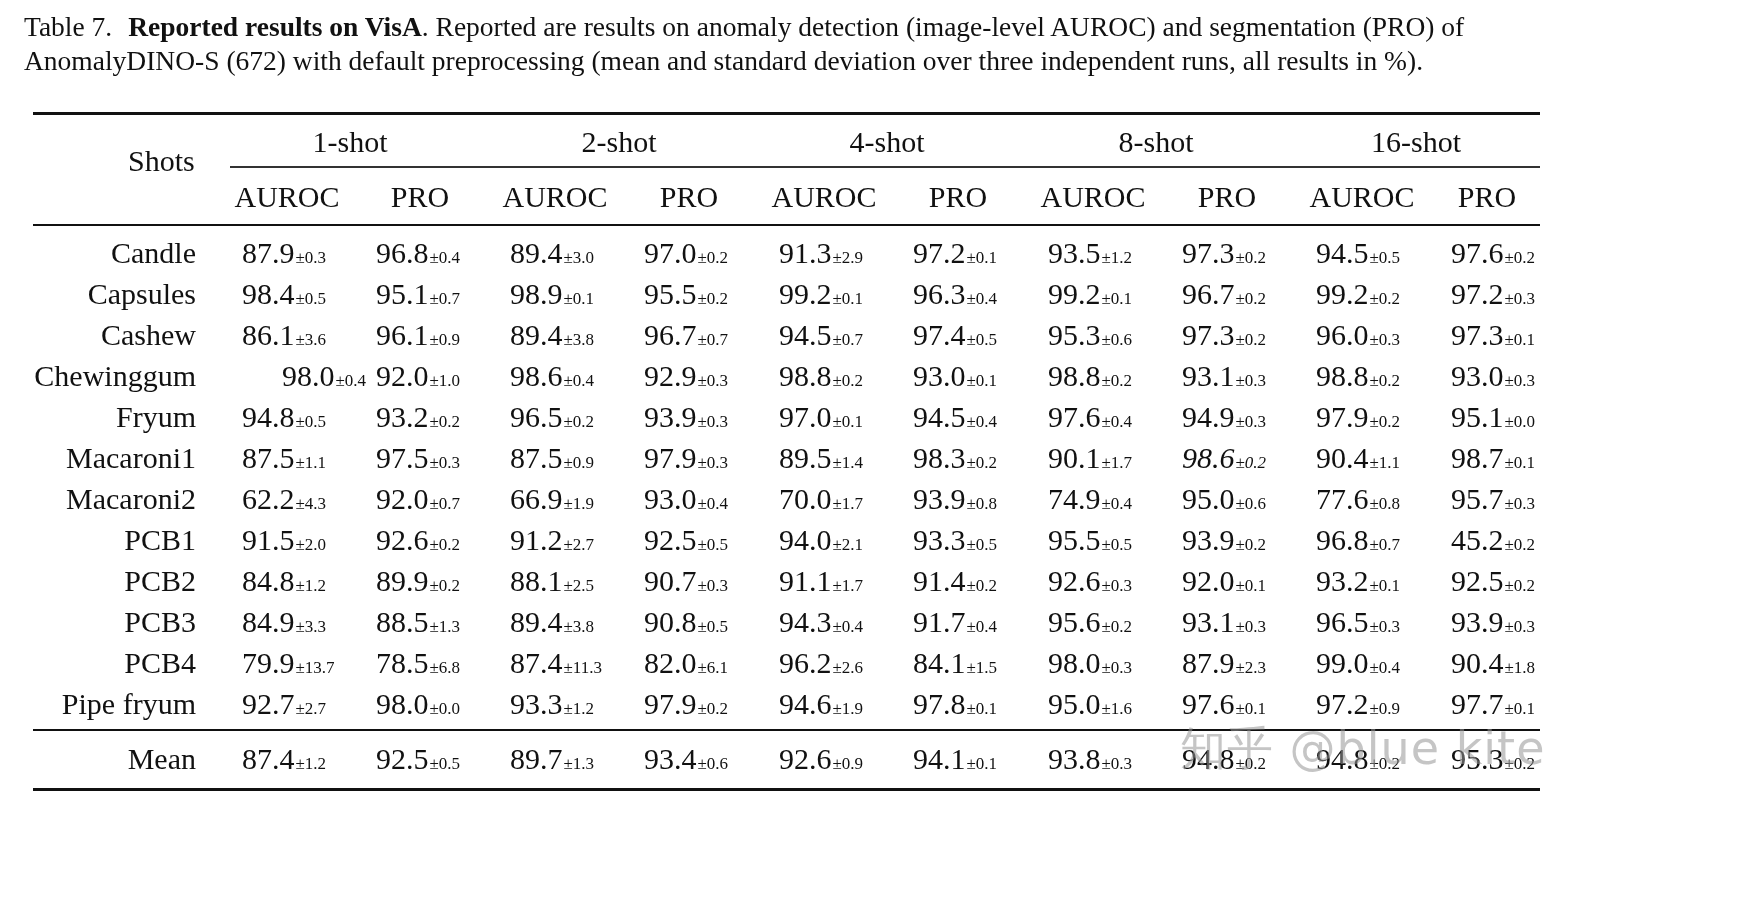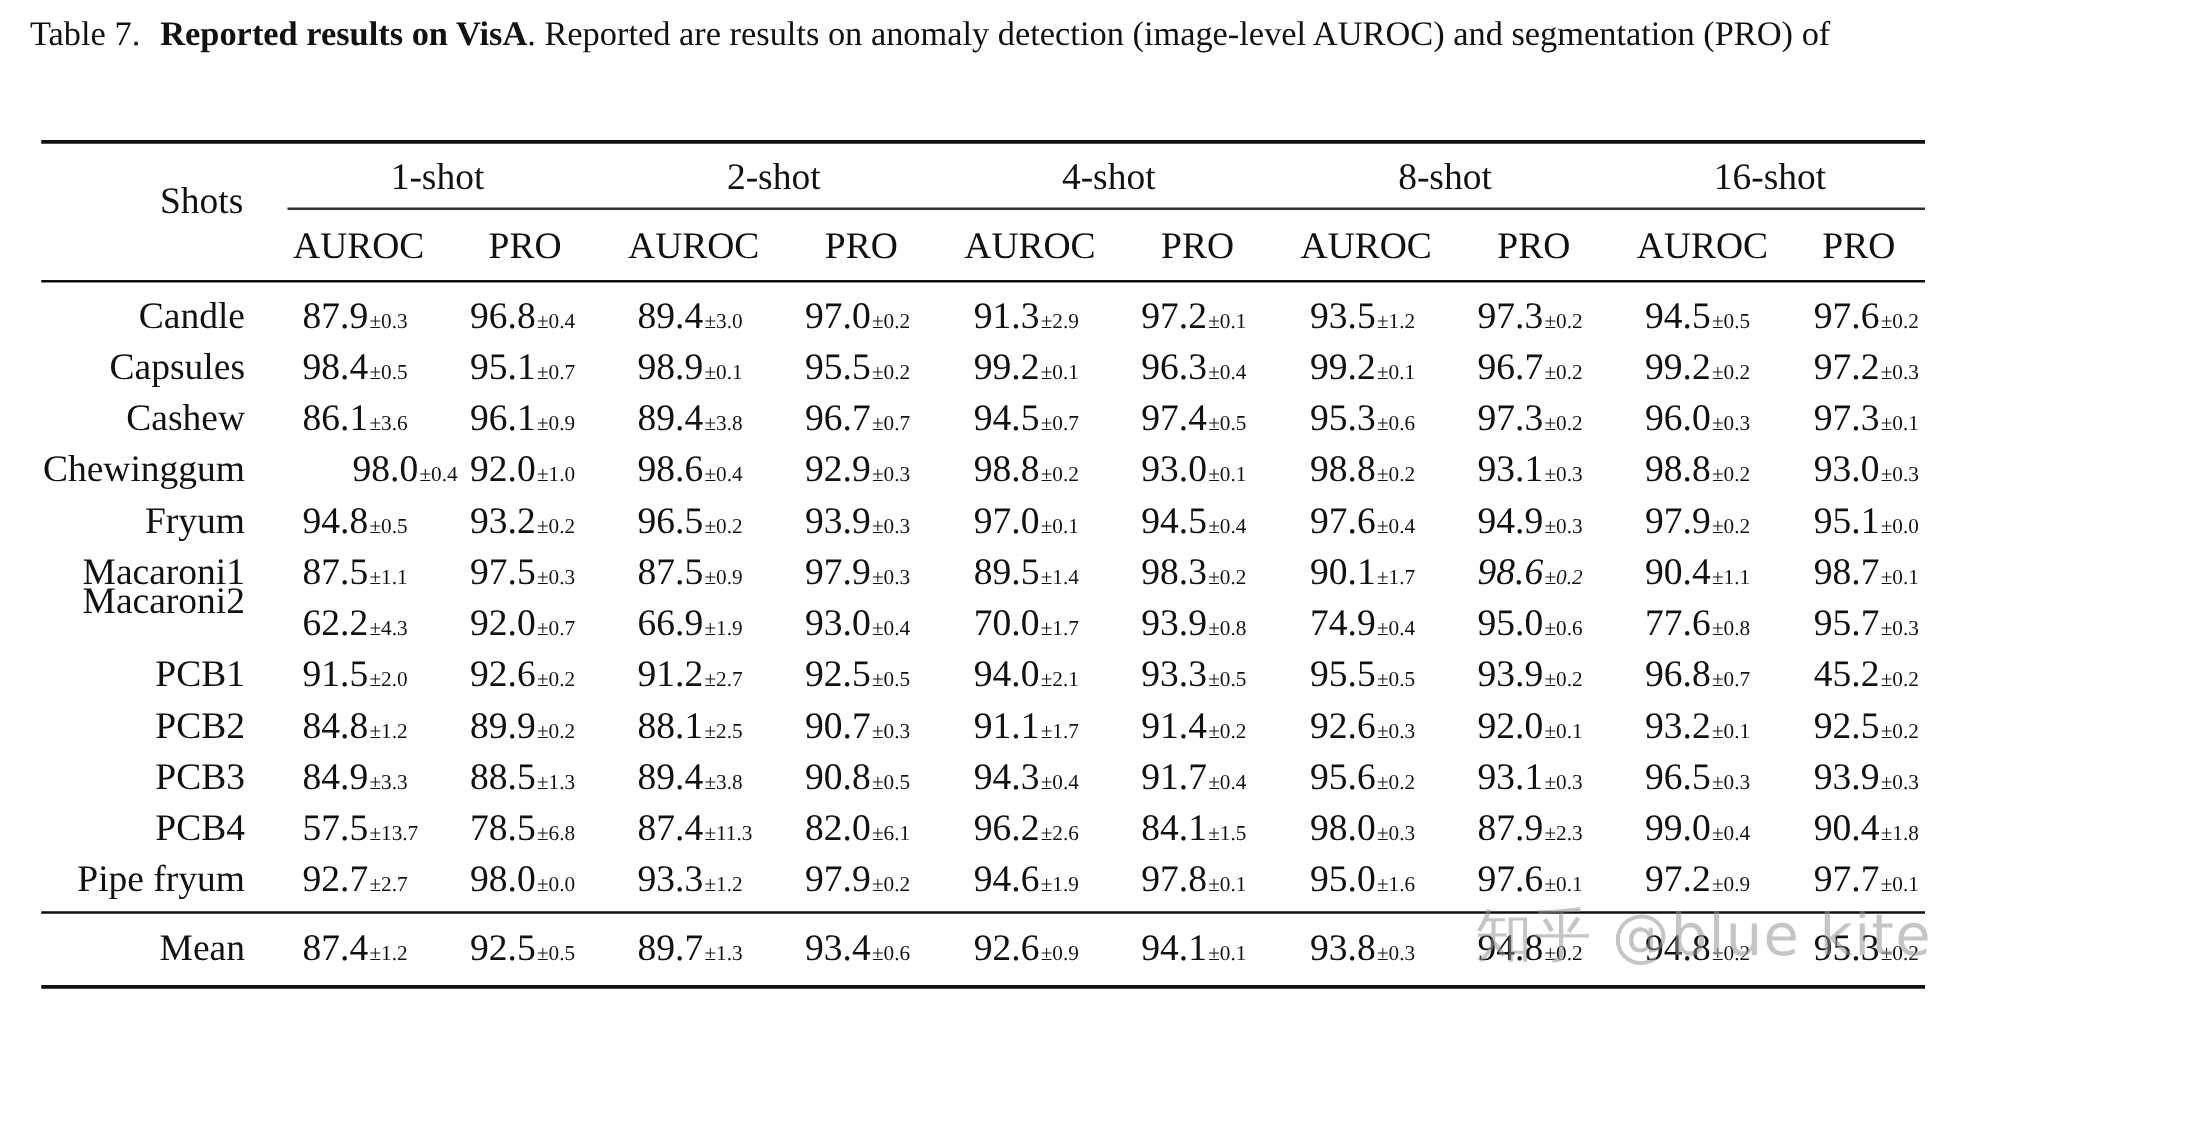--- a/index.html
+++ b/index.html
@@ -97,20 +97,21 @@
       white-space: nowrap;
       letter-spacing: 1px;
       pointer-events: none;
     }
   </style>
 </head>
 <body>
 
 <div class="caption">
   <span class="cap-label">Table 7.</span><span class="cap-bold">Reported results on VisA</span><span>. Reported are results on anomaly detection (image-level AUROC) and segmentation (PRO) of</span>
+  <span class="line2">AnomalyDINO-S (672) with default preprocessing (mean and standard deviation over three independent runs, all results in %).</span>
 </div>
 
 <div class="rule top"></div>
 <div class="rule group"></div>
 <div class="rule mid"></div>
 <div class="rule sep"></div>
 <div class="rule bottom"></div>
 
 <div class="shots-label">Shots</div>
 
@@ -202,21 +203,21 @@
       <div class="cell" style="left: 510px; top: 441px;"><span class="val">87.5</span><span class="std">±0.9</span></div>
       <div class="cell" style="left: 644px; top: 441px;"><span class="val">97.9</span><span class="std">±0.3</span></div>
       <div class="cell" style="left: 779px; top: 441px;"><span class="val">89.5</span><span class="std">±1.4</span></div>
       <div class="cell" style="left: 913px; top: 441px;"><span class="val">98.3</span><span class="std">±0.2</span></div>
       <div class="cell" style="left: 1048px; top: 441px;"><span class="val">90.1</span><span class="std">±1.7</span></div>
       <div class="cell" style="left: 1182px; top: 441px; font-style: italic;"><span class="val">98.6</span><span class="std">±0.2</span></div>
       <div class="cell" style="left: 1316px; top: 441px;"><span class="val">90.4</span><span class="std">±1.1</span></div>
       <div class="cell" style="left: 1451px; top: 441px;"><span class="val">98.7</span><span class="std">±0.1</span></div>
     </div>
     <div>
-      <div class="rowlabel" style="top: 464px; margin-left: 36px;">Macaroni2</div>
+      <div class="rowlabel" style="top: 482px; margin-left: 36px;">Macaroni2</div>
       <div class="cell" style="left: 242px; top: 482px;"><span class="val">62.2</span><span class="std">±4.3</span></div>
       <div class="cell" style="left: 376px; top: 482px;"><span class="val">92.0</span><span class="std">±0.7</span></div>
       <div class="cell" style="left: 510px; top: 482px;"><span class="val">66.9</span><span class="std">±1.9</span></div>
       <div class="cell" style="left: 644px; top: 482px;"><span class="val">93.0</span><span class="std">±0.4</span></div>
       <div class="cell" style="left: 779px; top: 482px;"><span class="val">70.0</span><span class="std">±1.7</span></div>
       <div class="cell" style="left: 913px; top: 482px;"><span class="val">93.9</span><span class="std">±0.8</span></div>
       <div class="cell" style="left: 1048px; top: 482px;"><span class="val">74.9</span><span class="std">±0.4</span></div>
       <div class="cell" style="left: 1182px; top: 482px;"><span class="val">95.0</span><span class="std">±0.6</span></div>
       <div class="cell" style="left: 1316px; top: 482px;"><span class="val">77.6</span><span class="std">±0.8</span></div>
       <div class="cell" style="left: 1451px; top: 482px;"><span class="val">95.7</span><span class="std">±0.3</span></div>
@@ -255,21 +256,21 @@
       <div class="cell" style="left: 644px; top: 605px;"><span class="val">90.8</span><span class="std">±0.5</span></div>
       <div class="cell" style="left: 779px; top: 605px;"><span class="val">94.3</span><span class="std">±0.4</span></div>
       <div class="cell" style="left: 913px; top: 605px;"><span class="val">91.7</span><span class="std">±0.4</span></div>
       <div class="cell" style="left: 1048px; top: 605px;"><span class="val">95.6</span><span class="std">±0.2</span></div>
       <div class="cell" style="left: 1182px; top: 605px;"><span class="val">93.1</span><span class="std">±0.3</span></div>
       <div class="cell" style="left: 1316px; top: 605px;"><span class="val">96.5</span><span class="std">±0.3</span></div>
       <div class="cell" style="left: 1451px; top: 605px;"><span class="val">93.9</span><span class="std">±0.3</span></div>
     </div>
     <div>
       <div class="rowlabel" style="top: 646px;">PCB4</div>
-      <div class="cell" style="left: 242px; top: 646px;"><span class="val">57.5</span><span class="std">±13.7</span></div>
+      <div class="cell" style="left: 242px; top: 646px;"><span class="val">79.9</span><span class="std">±13.7</span></div>
       <div class="cell" style="left: 376px; top: 646px;"><span class="val">78.5</span><span class="std">±6.8</span></div>
       <div class="cell" style="left: 510px; top: 646px;"><span class="val">87.4</span><span class="std">±11.3</span></div>
       <div class="cell" style="left: 644px; top: 646px;"><span class="val">82.0</span><span class="std">±6.1</span></div>
       <div class="cell" style="left: 779px; top: 646px;"><span class="val">96.2</span><span class="std">±2.6</span></div>
       <div class="cell" style="left: 913px; top: 646px;"><span class="val">84.1</span><span class="std">±1.5</span></div>
       <div class="cell" style="left: 1048px; top: 646px;"><span class="val">98.0</span><span class="std">±0.3</span></div>
       <div class="cell" style="left: 1182px; top: 646px;"><span class="val">87.9</span><span class="std">±2.3</span></div>
       <div class="cell" style="left: 1316px; top: 646px;"><span class="val">99.0</span><span class="std">±0.4</span></div>
       <div class="cell" style="left: 1451px; top: 646px;"><span class="val">90.4</span><span class="std">±1.8</span></div>
     </div>

